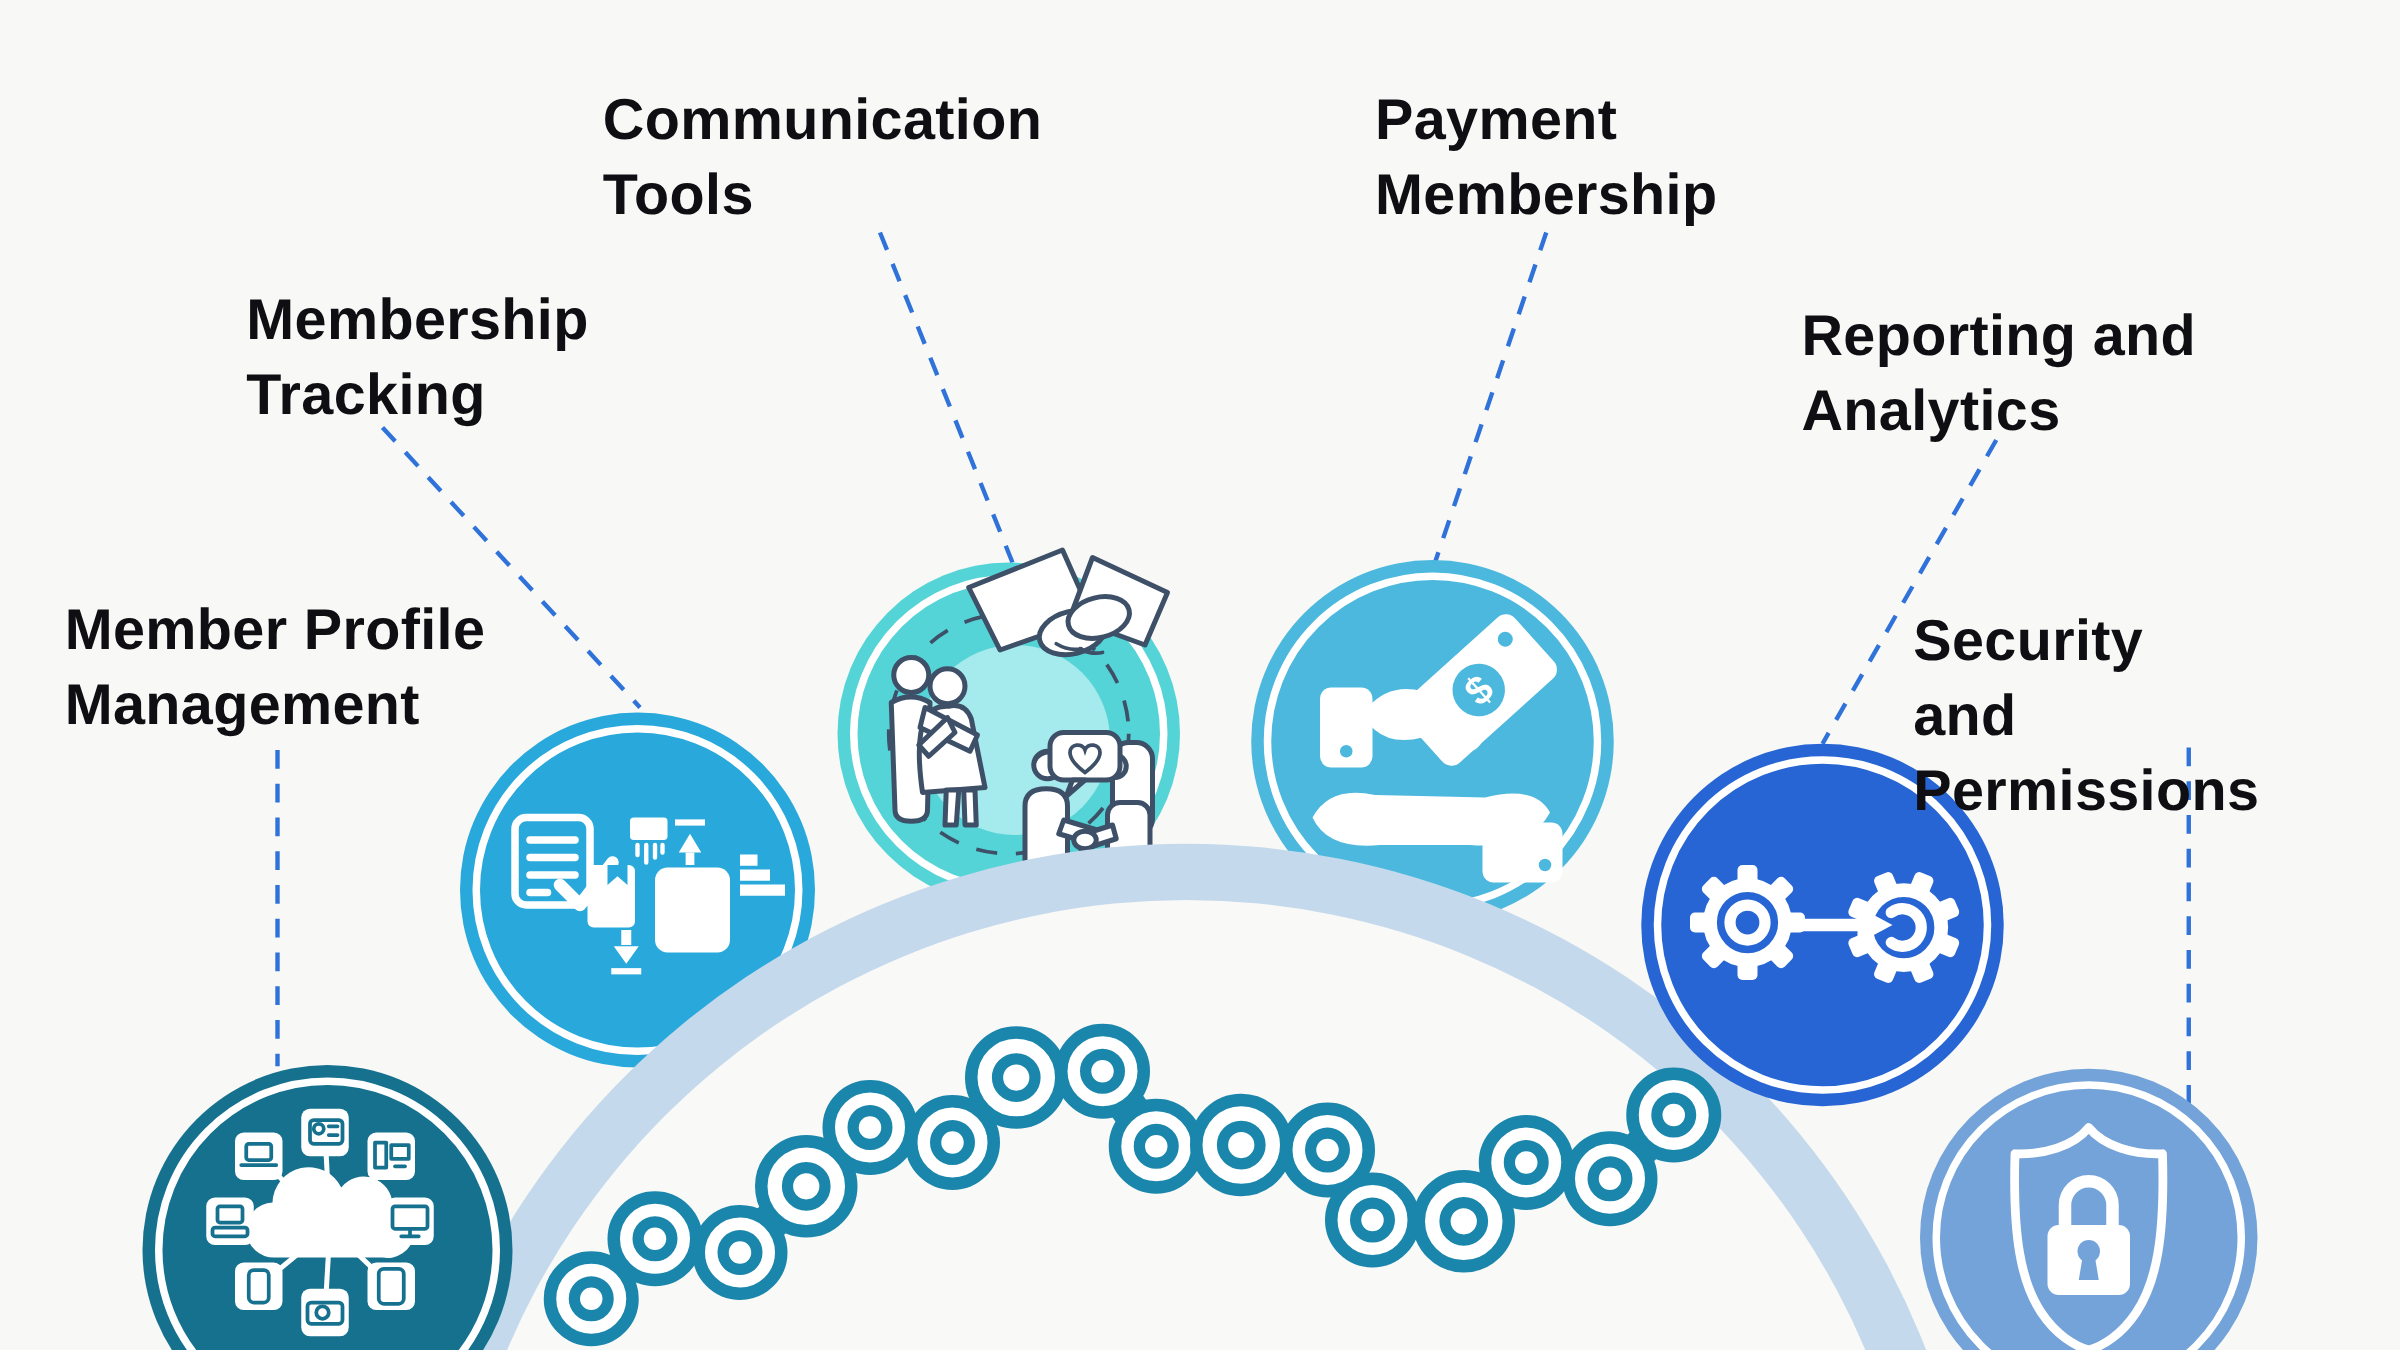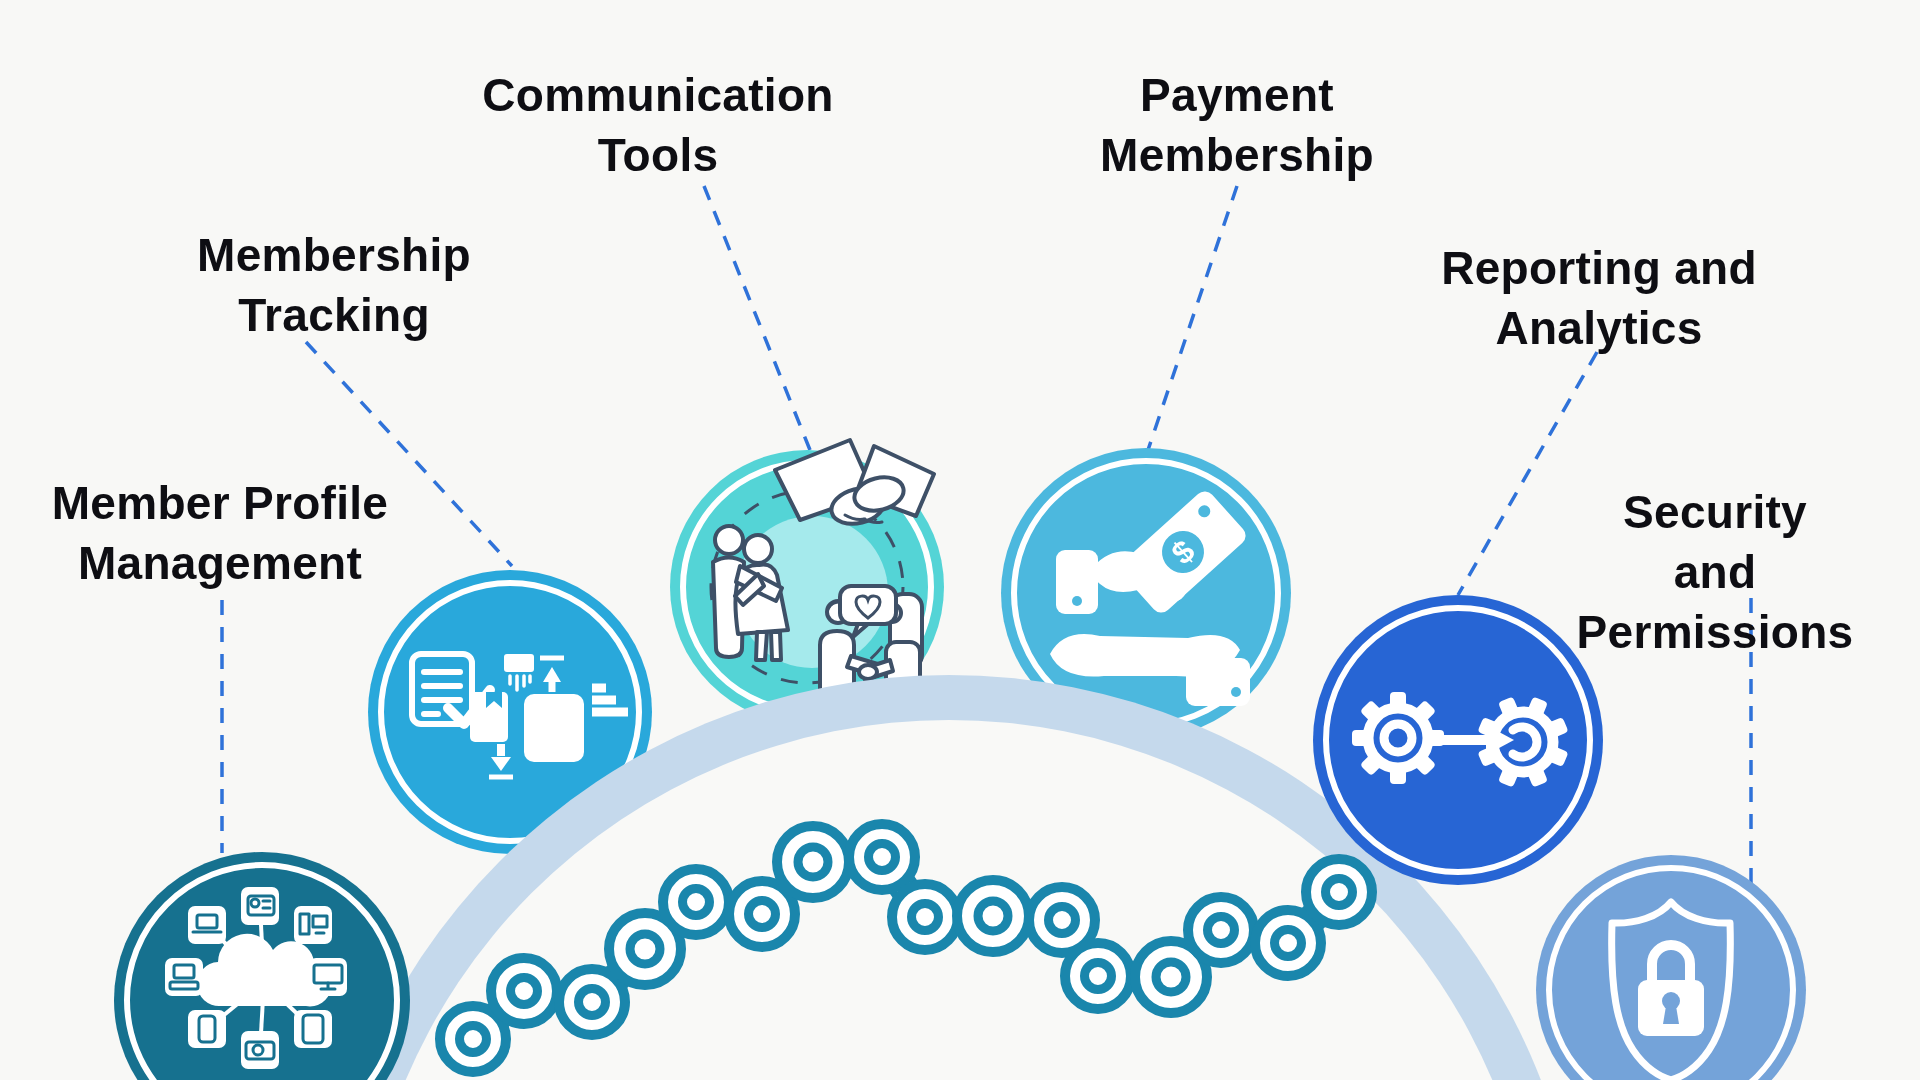--- a/index.html
+++ b/index.html
@@ -6,21 +6,20 @@
   body{
     width:1920px;height:1080px;overflow:hidden;
     background:#F8F8F6;
     font-family:"Liberation Sans", sans-serif;
   }
   .stage{position:relative;width:1920px;height:1080px;}
   .stage > svg{position:absolute;left:0;top:0;z-index:1;}
   .lbl{
     position:absolute;z-index:2;
     transform:translateX(-50%);
-    text-align:center;
     font-weight:700;
     font-size:46px;
     line-height:60px;
     letter-spacing:.3px;
     color:#0E0E13;
     white-space:pre-line;
   }
   .mp-g{stroke:#16718F;stroke-width:3;fill:none;stroke-linejoin:round;stroke-linecap:round;}
   .nav{stroke:#3E5067;stroke-width:4;fill:#FFFFFF;stroke-linejoin:round;stroke-linecap:round;}
   .navl{stroke:#3E5067;stroke-width:3;fill:none;stroke-linecap:round;}
@@ -279,16 +278,16 @@
   <div class="lbl" style="left:220px;top:473px">Member Profile
 Management</div>
   <div class="lbl" style="left:334px;top:225px">Membership
 Tracking</div>
   <div class="lbl" style="left:658px;top:65px">Communication
 Tools</div>
   <div class="lbl" style="left:1237px;top:65px">Payment
 Membership</div>
   <div class="lbl" style="left:1599px;top:238px">Reporting and
 Analytics</div>
-  <div class="lbl" style="left:1715px;top:482px">Security and
+  <div class="lbl" style="left:1669px;top:482px">Security and
 Permissions</div>
 
 </div>
 
 </body></html>

